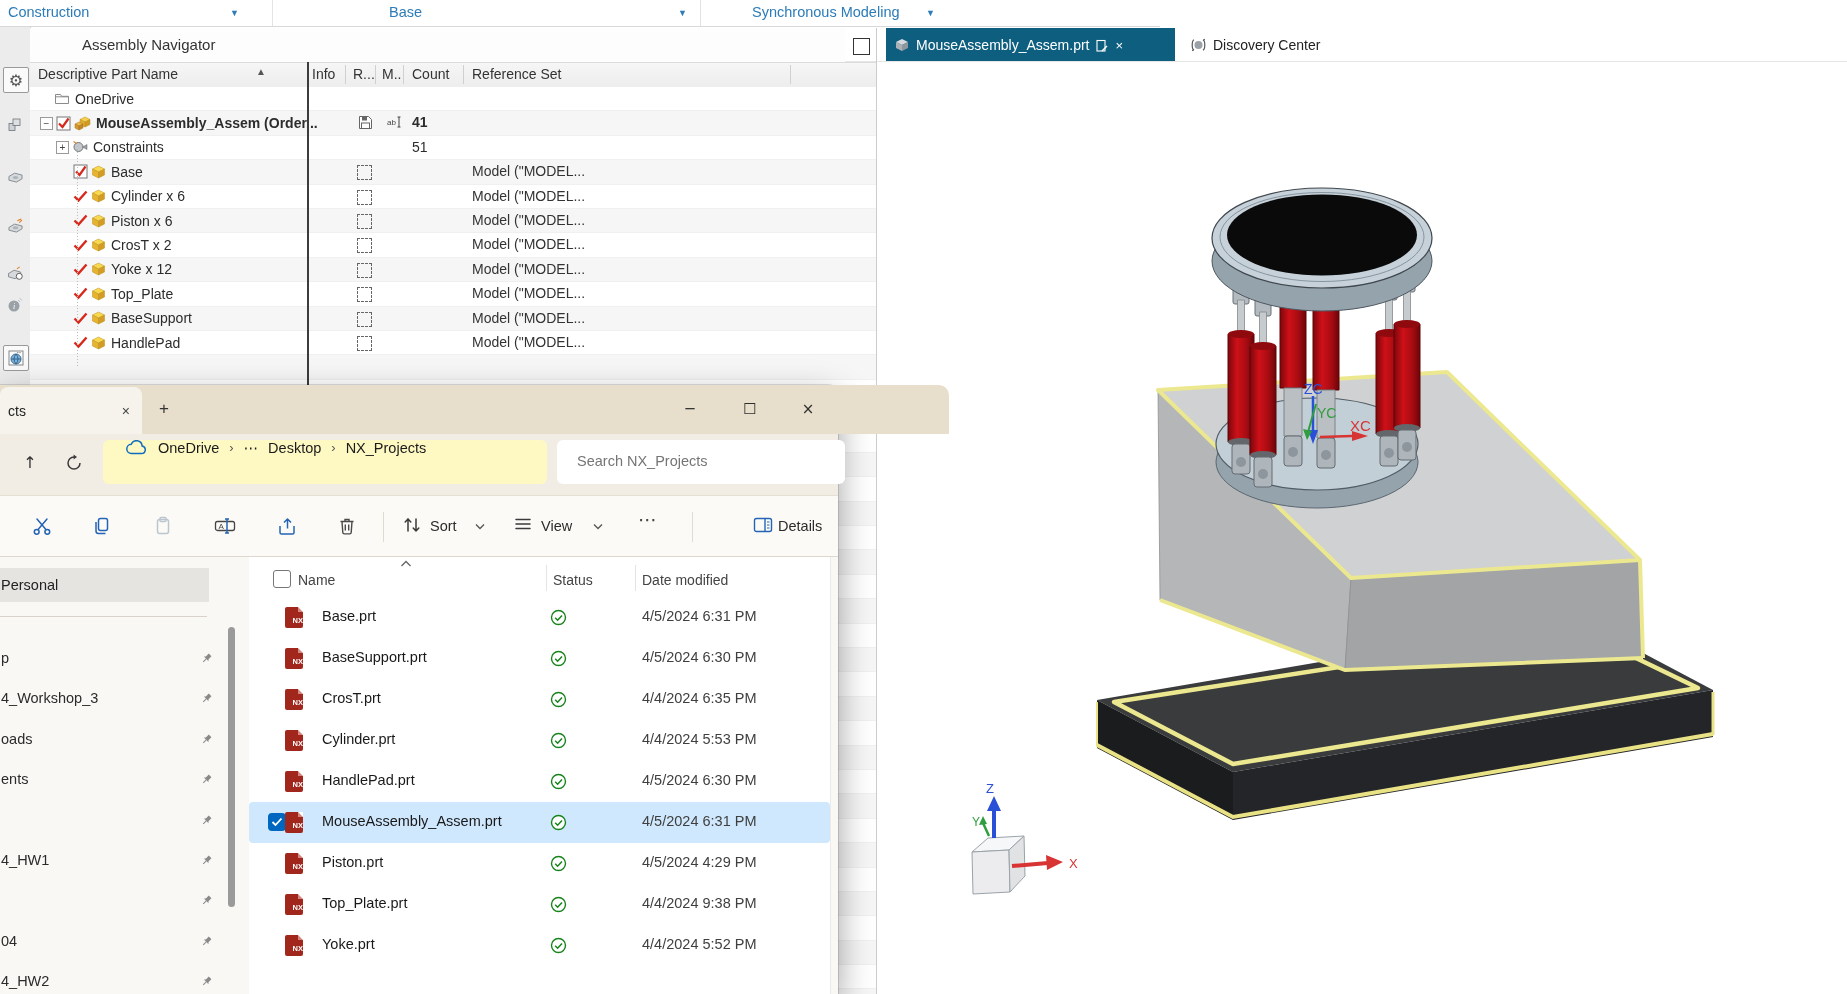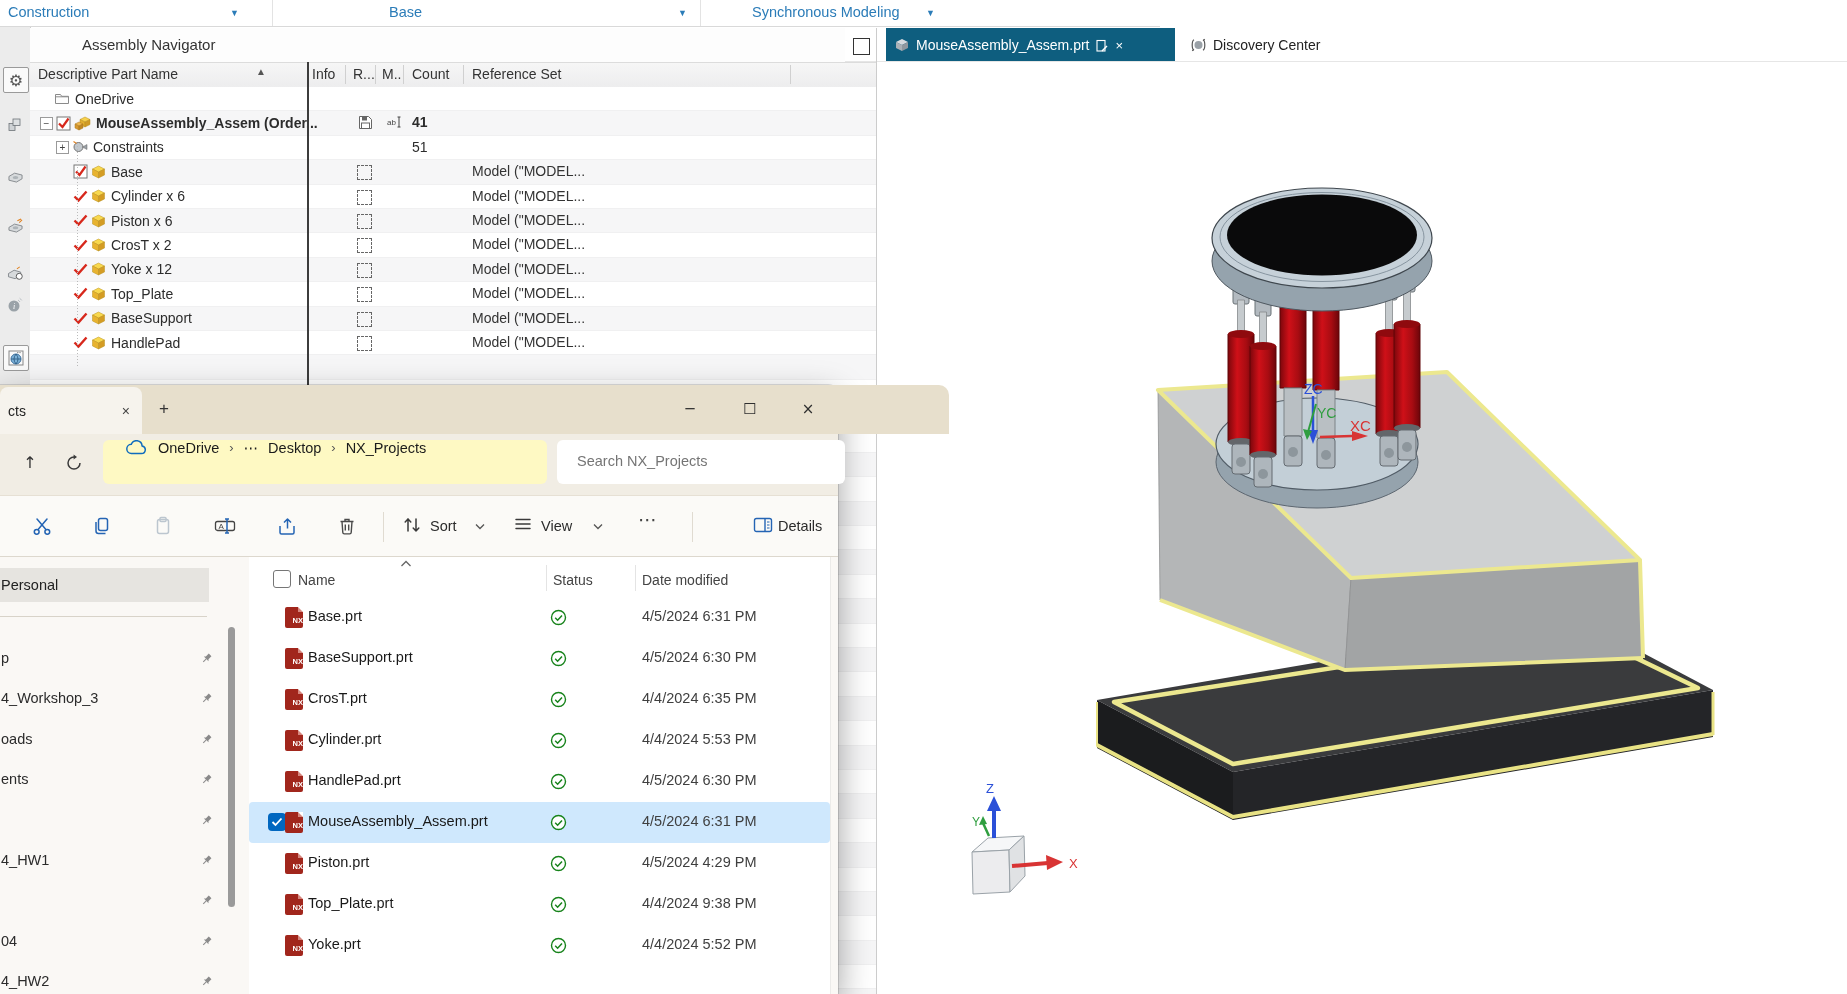--- a/index.html
+++ b/index.html
@@ -87,21 +87,21 @@
   .lh-sep{position:absolute;top:180px;width:1px;height:26px;background:#e4e4e4;}
   #hdr-check{position:absolute;left:273px;top:185px;width:16px;height:16px;border:1.4px solid #767676;border-radius:3px;background:#fff;}
   #file-rows{position:absolute;left:249px;top:212px;width:581px;}
   .frow{position:relative;height:41px;}
   .frow.sel{background:#cfe8fd;border-radius:4px;}
   .fchk{position:absolute;left:19px;top:11px;width:18px;height:18px;border-radius:4px;background:#0067c0;
         display:flex;align-items:center;justify-content:center;}
   .fico{position:absolute;left:36px;top:10px;width:18px;height:21px;background:#a1261c;border-radius:2px;}
   .fico:after{content:"";position:absolute;right:0;top:0;border-top:5px solid #fff;border-left:5px solid #d5857d;}
   .fico span{position:absolute;left:0;right:0;bottom:3px;text-align:right;font-size:7.5px;font-weight:700;color:#fff;}
-  .fname{position:absolute;left:59px;top:11px;font-size:14.5px;color:#191919;white-space:nowrap;}
+  .fname{position:absolute;left:73px;top:11px;font-size:14.5px;color:#191919;white-space:nowrap;}
   .fstat{position:absolute;left:301px;top:12px;}
   .fdate{position:absolute;left:393px;top:11px;font-size:14.5px;color:#3f3f3f;white-space:nowrap;}
   
   #side-profile{position:absolute;left:0;top:183px;width:209px;height:34px;background:#e6e4e0;
                 display:flex;align-items:center;font-size:14.5px;color:#222;padding-left:1px;box-sizing:border-box;}
   #side-div{position:absolute;left:0;top:231px;width:207px;height:1px;background:#d8d3c9;}
   #side-items{position:absolute;left:0;top:255px;width:240px;}
   .sitem{position:relative;height:40.4px;font-size:14.5px;color:#2b2b2b;}
   .sitem .lbl{position:absolute;left:1px;top:10px;white-space:nowrap;}
   .sitem .pin{position:absolute;left:200px;top:12px;}

